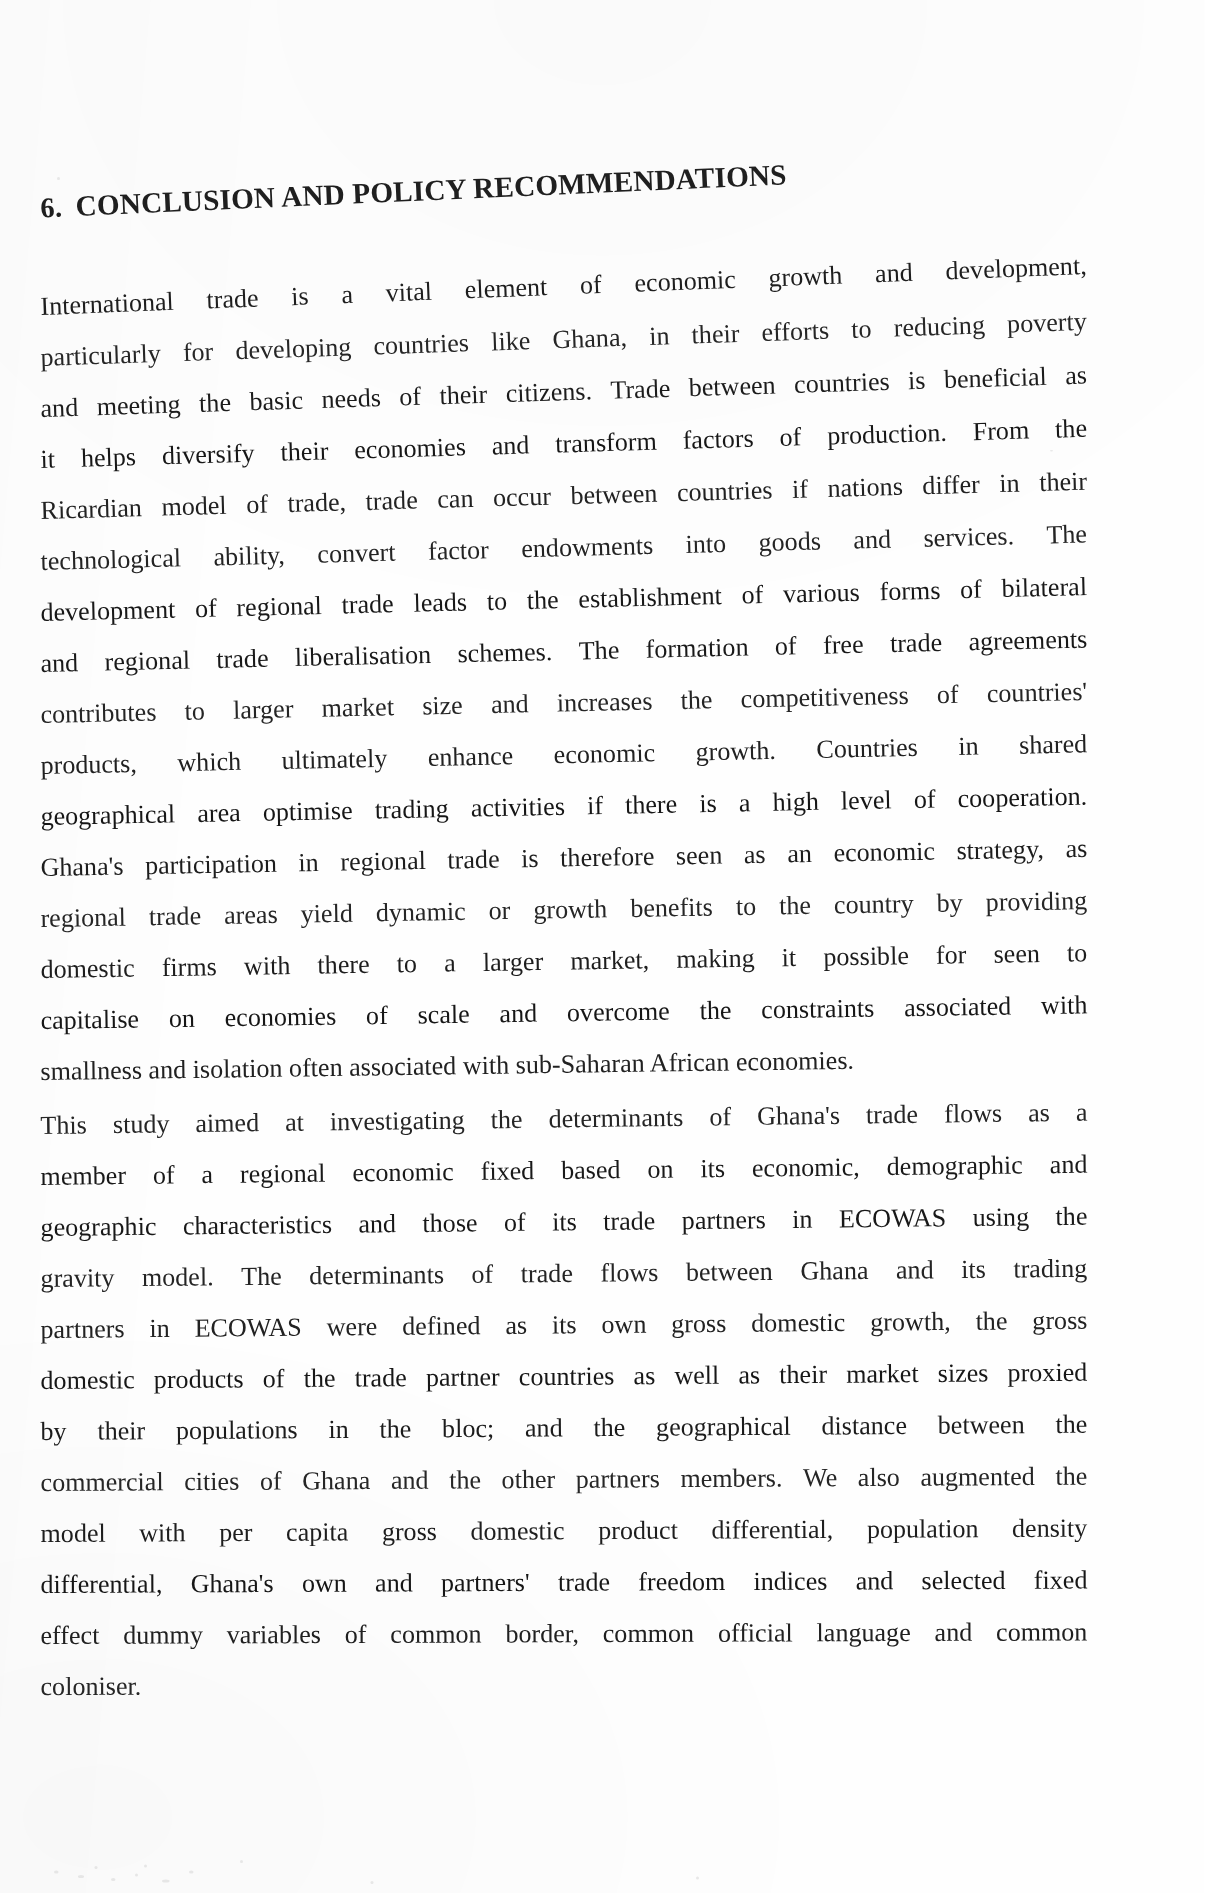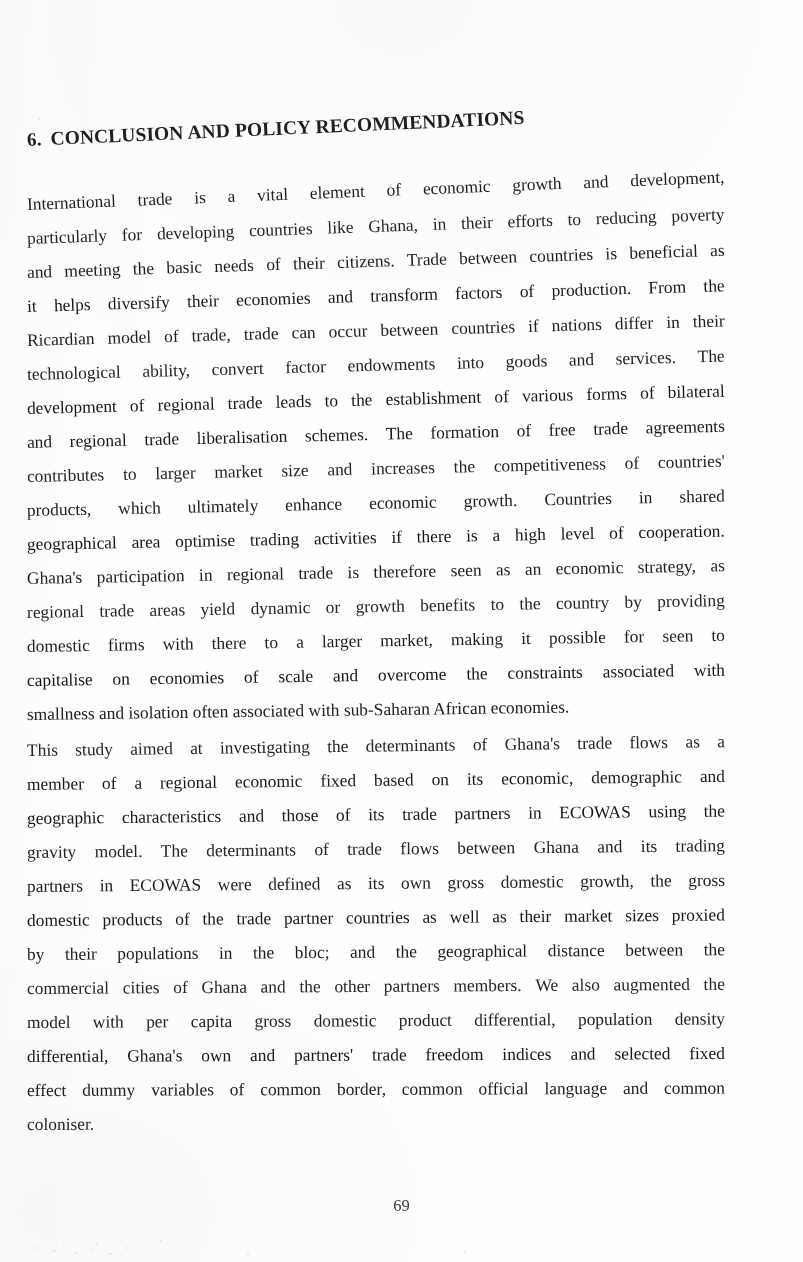--- a/index.html
+++ b/index.html
@@ -480,21 +480,20 @@
         <span>border,</span>
         <span>common</span>
         <span>official</span>
         <span>language</span>
         <span>and</span>
         <span>common</span>
       </div>
       <div class="ln last" style="top: 1115px; transform: rotate(-0.15deg); color: rgb(38, 38, 38);">coloniser.</div>
     </div>
 
-  <div class="pagenum">69</div>
 
 <div class="speck" style="left: 36px; top: 1247px; width: 3px; height: 2px; opacity: 0.45;"></div>
     <div class="speck" style="left: 52px; top: 1250px; width: 4px; height: 2px; opacity: 0.45;"></div>
     <div class="speck" style="left: 63px; top: 1244px; width: 2px; height: 2px; opacity: 0.45;"></div>
     <div class="speck" style="left: 74px; top: 1252px; width: 3px; height: 2px; opacity: 0.45;"></div>
     <div class="speck" style="left: 90px; top: 1249px; width: 2px; height: 2px; opacity: 0.45;"></div>
     <div class="speck" style="left: 108px; top: 1253px; width: 5px; height: 2px; opacity: 0.45;"></div>
     <div class="speck" style="left: 126px; top: 1247px; width: 3px; height: 2px; opacity: 0.45;"></div>
     <div class="speck" style="left: 38px; top: 118px; width: 2px; height: 2px; opacity: 0.45;"></div>
     <div class="speck" style="left: 247px; top: 1254px; width: 2px; height: 2px; opacity: 0.45;"></div>

